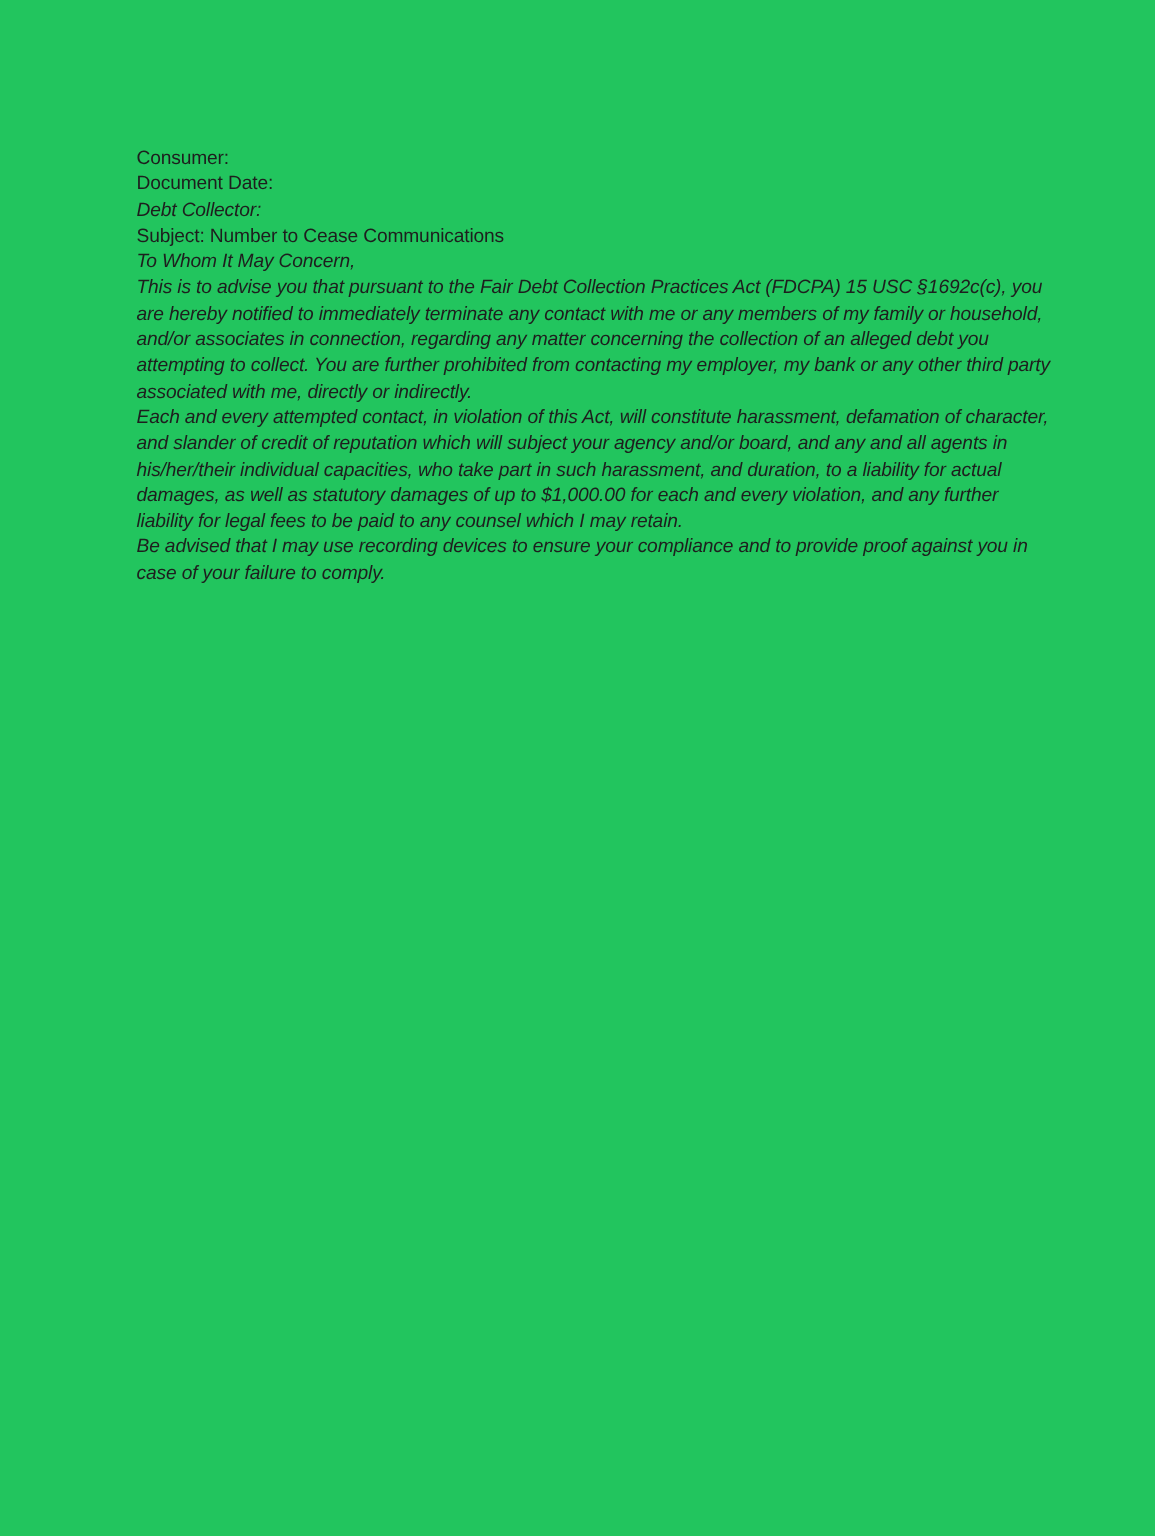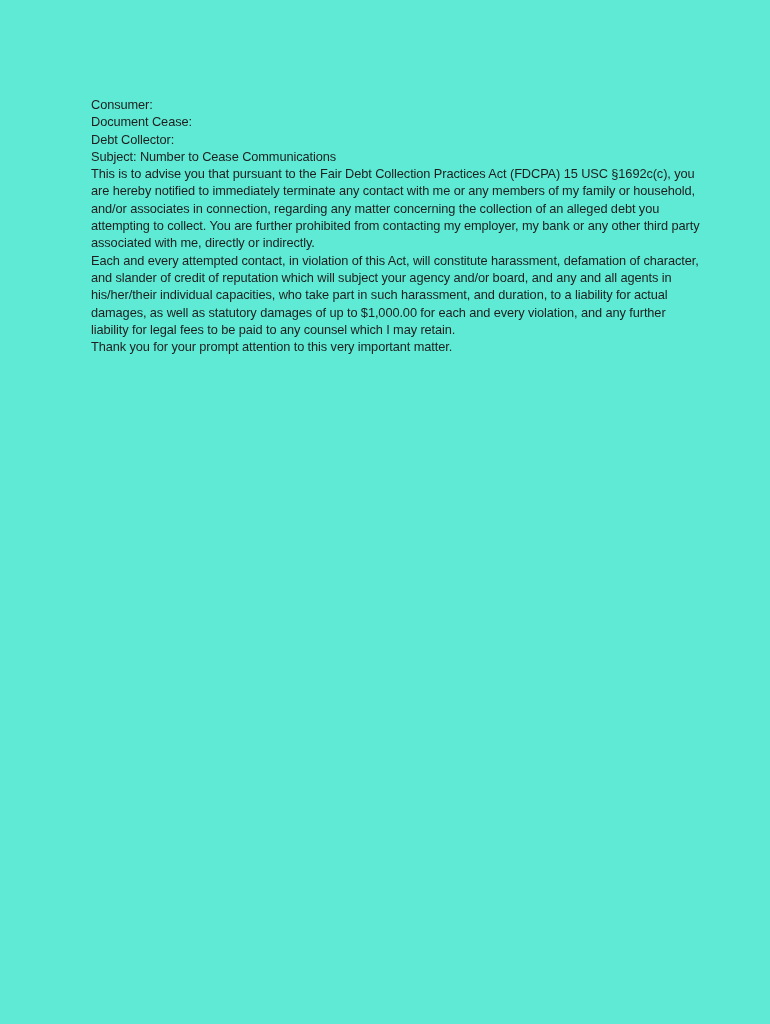--- a/index.html
+++ b/index.html
@@ -4,68 +4,70 @@
 <style>
   html, body {
     margin: 0;
     padding: 0;
     background: #ffffff;
   }
   .page {
     position: relative;
     width: 770px;
     height: 1024px;
-    background: #5eead4;
+    background: #22c55e;
     overflow: hidden;
   }
   .content {
     position: absolute;
     left: 91px;
     top: 96px;
     width: 640px;
     font-family: "Liberation Sans", sans-serif;
     font-size: 12.8px;
     line-height: 17.3px;
     letter-spacing: -0.1px;
     color: #1e1e1e;
   }
   .content p {
     margin: 0;
     white-space: pre-line; 
   }
-  .gap-small { margin-top: 17px; }  
+  .gap-small { margin-top: 17px; font-style: italic; }  
   .gap-large { margin-top: 52px; }  
 </style>
 </head>
 <body>
 
 <div class="page">
   <div class="content">
 
     <p>Consumer:</p>
 
-    <p class="gap-large">Document Cease:</p>
+    <p class="gap-large">Document Date:</p>
 
     <p class="gap-small">Debt Collector:</p>
 
     <p class="gap-large">Subject: Number to Cease Communications</p>
 
 
+    <p class="gap-small">To Whom It May Concern,</p>
 
     <p class="gap-small">This is to advise you that pursuant to the Fair Debt Collection Practices Act (FDCPA) 15 USC §1692c(c), you
 are hereby notified to immediately terminate any contact with me or any members of my family or household,
 and/or associates in connection, regarding any matter concerning the collection of an alleged debt you
 attempting to collect. You are further prohibited from contacting my employer, my bank or any other third party
 associated with me, directly or indirectly.</p>
 
     <p class="gap-small">Each and every attempted contact, in violation of this Act, will constitute harassment, defamation of character,
 and slander of credit of reputation which will subject your agency and/or board, and any and all agents in
 his/her/their individual capacities, who take part in such harassment, and duration, to a liability for actual
 damages, as well as statutory damages of up to $1,000.00 for each and every violation, and any further
 liability for legal fees to be paid to any counsel which I may retain.</p>
 
+    <p class="gap-small">Be advised that I may use recording devices to ensure your compliance and to provide proof against you in
+case of your failure to comply.</p>
 
 
-    <p class="gap-small">Thank you for your prompt attention to this very important matter.</p>
 
 
   </div>
 </div>
 
 </body></html>

